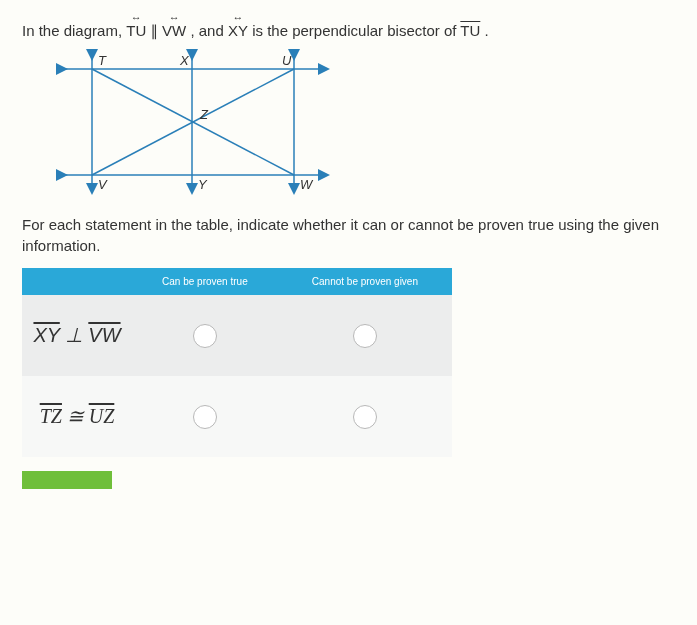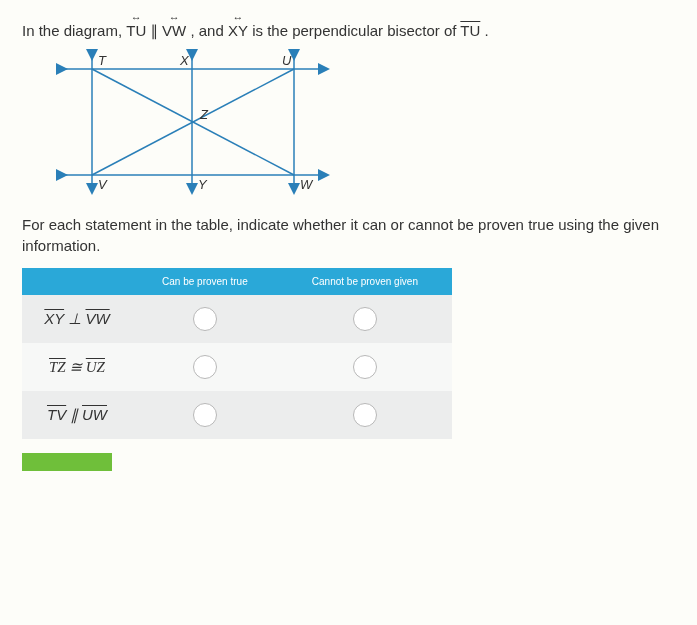--- a/index.html
+++ b/index.html
@@ -5,21 +5,21 @@
 body { margin: 0; padding: 18px 22px; font-family: Arial, Helvetica, sans-serif; background: #fdfdf9; color: #333; font-size: 15px; width: 697px; box-sizing: border-box; }
 .prompt { margin-bottom: 4px; line-height: 1.4; }
 .seg-above { text-decoration: overline; }
 .seg-arrows { position: relative; display: inline-block; padding-top: 2px; }
 .seg-arrows::before { content: "↔"; position: absolute; top: -9px; left: 0; right: 0; text-align: center; font-size: 11px; }
 .diagram { margin: 6px 0 14px 30px; }
 .instr { margin: 8px 0 12px 0; line-height: 1.4; }
 table { border-collapse: collapse; width: 430px; }
 th { background: #2aa8d8; color: #fff; font-weight: normal; padding: 8px 10px; font-size: 10px; text-align: center; }
 th.corner { background: #2aa8d8; width: 90px; }
-td { padding: 12px 10px; text-align: center; font-size: 15px; color: #333; }
+td { padding: 28px 10px; text-align: center; font-size: 20px; color: #333; }
 td.stmt { text-align: center; font-style: italic; }
 tr.odd td { background: #eceded; }
 tr.even td { background: #f7f8f7; font-family: Liberation Serif, serif; }
 .radio { display: inline-block; width: 22px; height: 22px; border: 1px solid #b8b8b8; border-radius: 50%; background: #fff; vertical-align: middle; }
 .submit { width: 90px; height: 18px; background: #6fbf3a; margin-top: 14px; }
 </style>
 </head>
 <body>
 
 <div class="prompt">
@@ -78,23 +78,16 @@
     <td><span class="radio"></span></td>
     <td><span class="radio"></span></td>
   </tr>
   <tr class="even">
     <td class="stmt">
       <span class="seg-above">TZ</span><span> ≅ </span><span class="seg-above">UZ</span>
     </td>
     <td><span class="radio"></span></td>
     <td><span class="radio"></span></td>
   </tr>
-  <tr class="odd">
-    <td class="stmt">
-      <span class="seg-above">TV</span><span> ∥ </span><span class="seg-above">UW</span>
-    </td>
-    <td><span class="radio"></span></td>
-    <td><span class="radio"></span></td>
-  </tr>
 </tbody>
   </table>
 
 <div class="submit"></div>
 
 </body></html>

